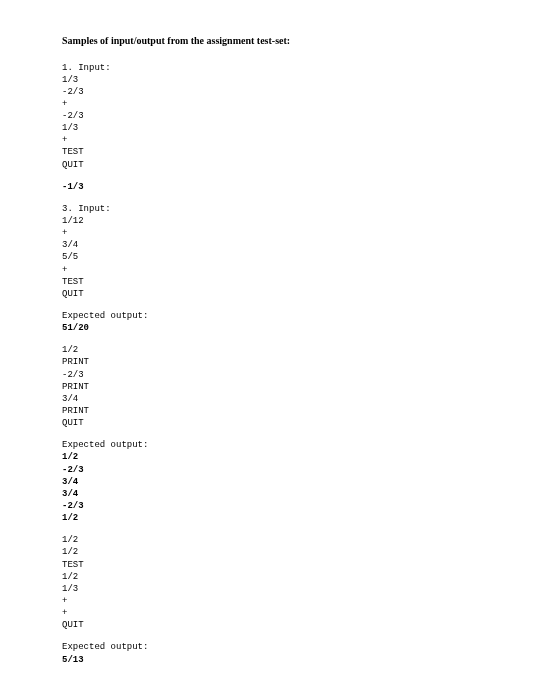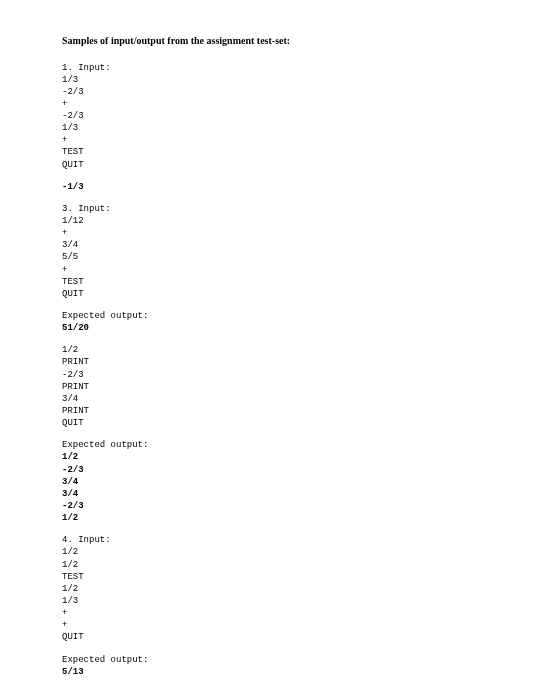--- a/index.html
+++ b/index.html
@@ -86,21 +86,20 @@
     <div class="line">Expected output:</div>
     <div class="line bold">1/2</div>
     <div class="line bold">-2/3</div>
     <div class="line bold">3/4</div>
     <div class="line bold">3/4</div>
     <div class="line bold">-2/3</div>
     <div class="line bold">1/2</div>
   </div>
 
   <div class="block">
-    <div class="line">4. Input:</div>
     <div class="line">1/2</div>
     <div class="line">1/2</div>
     <div class="line">TEST</div>
     <div class="line">1/2</div>
     <div class="line">1/3</div>
     <div class="line">+</div>
     <div class="line">+</div>
     <div class="line">QUIT</div>
   </div>
   <div class="block">

